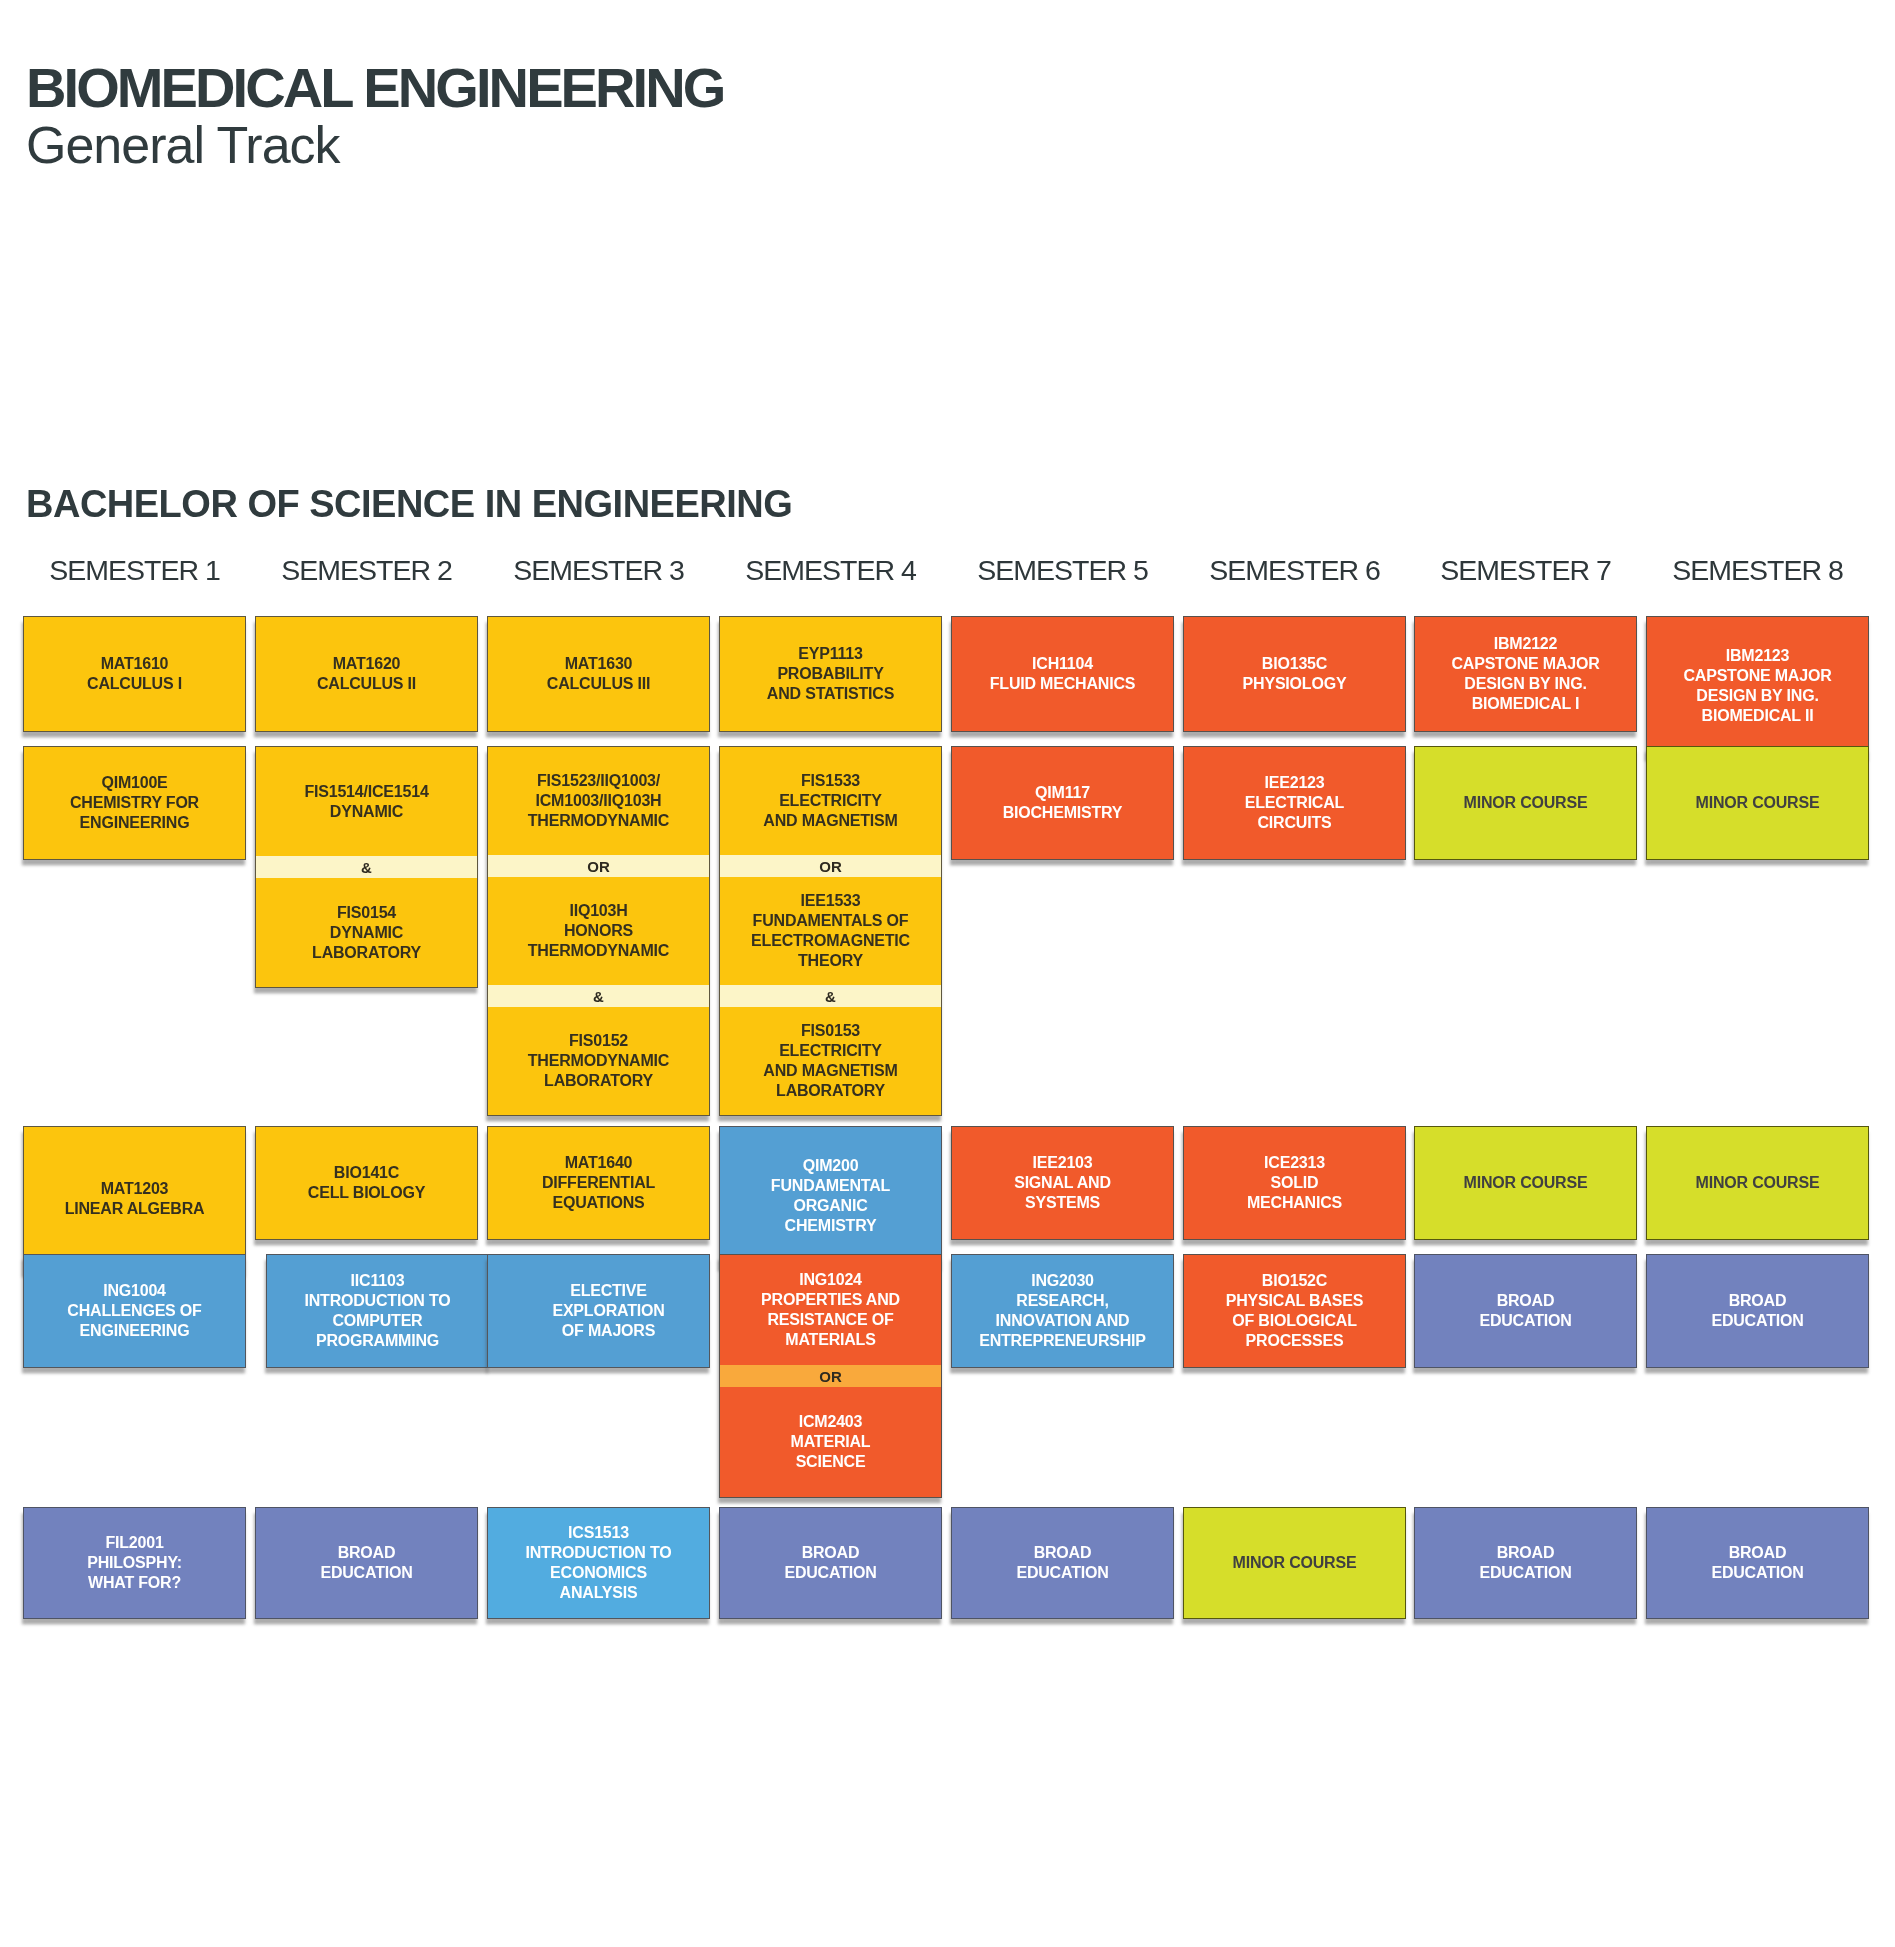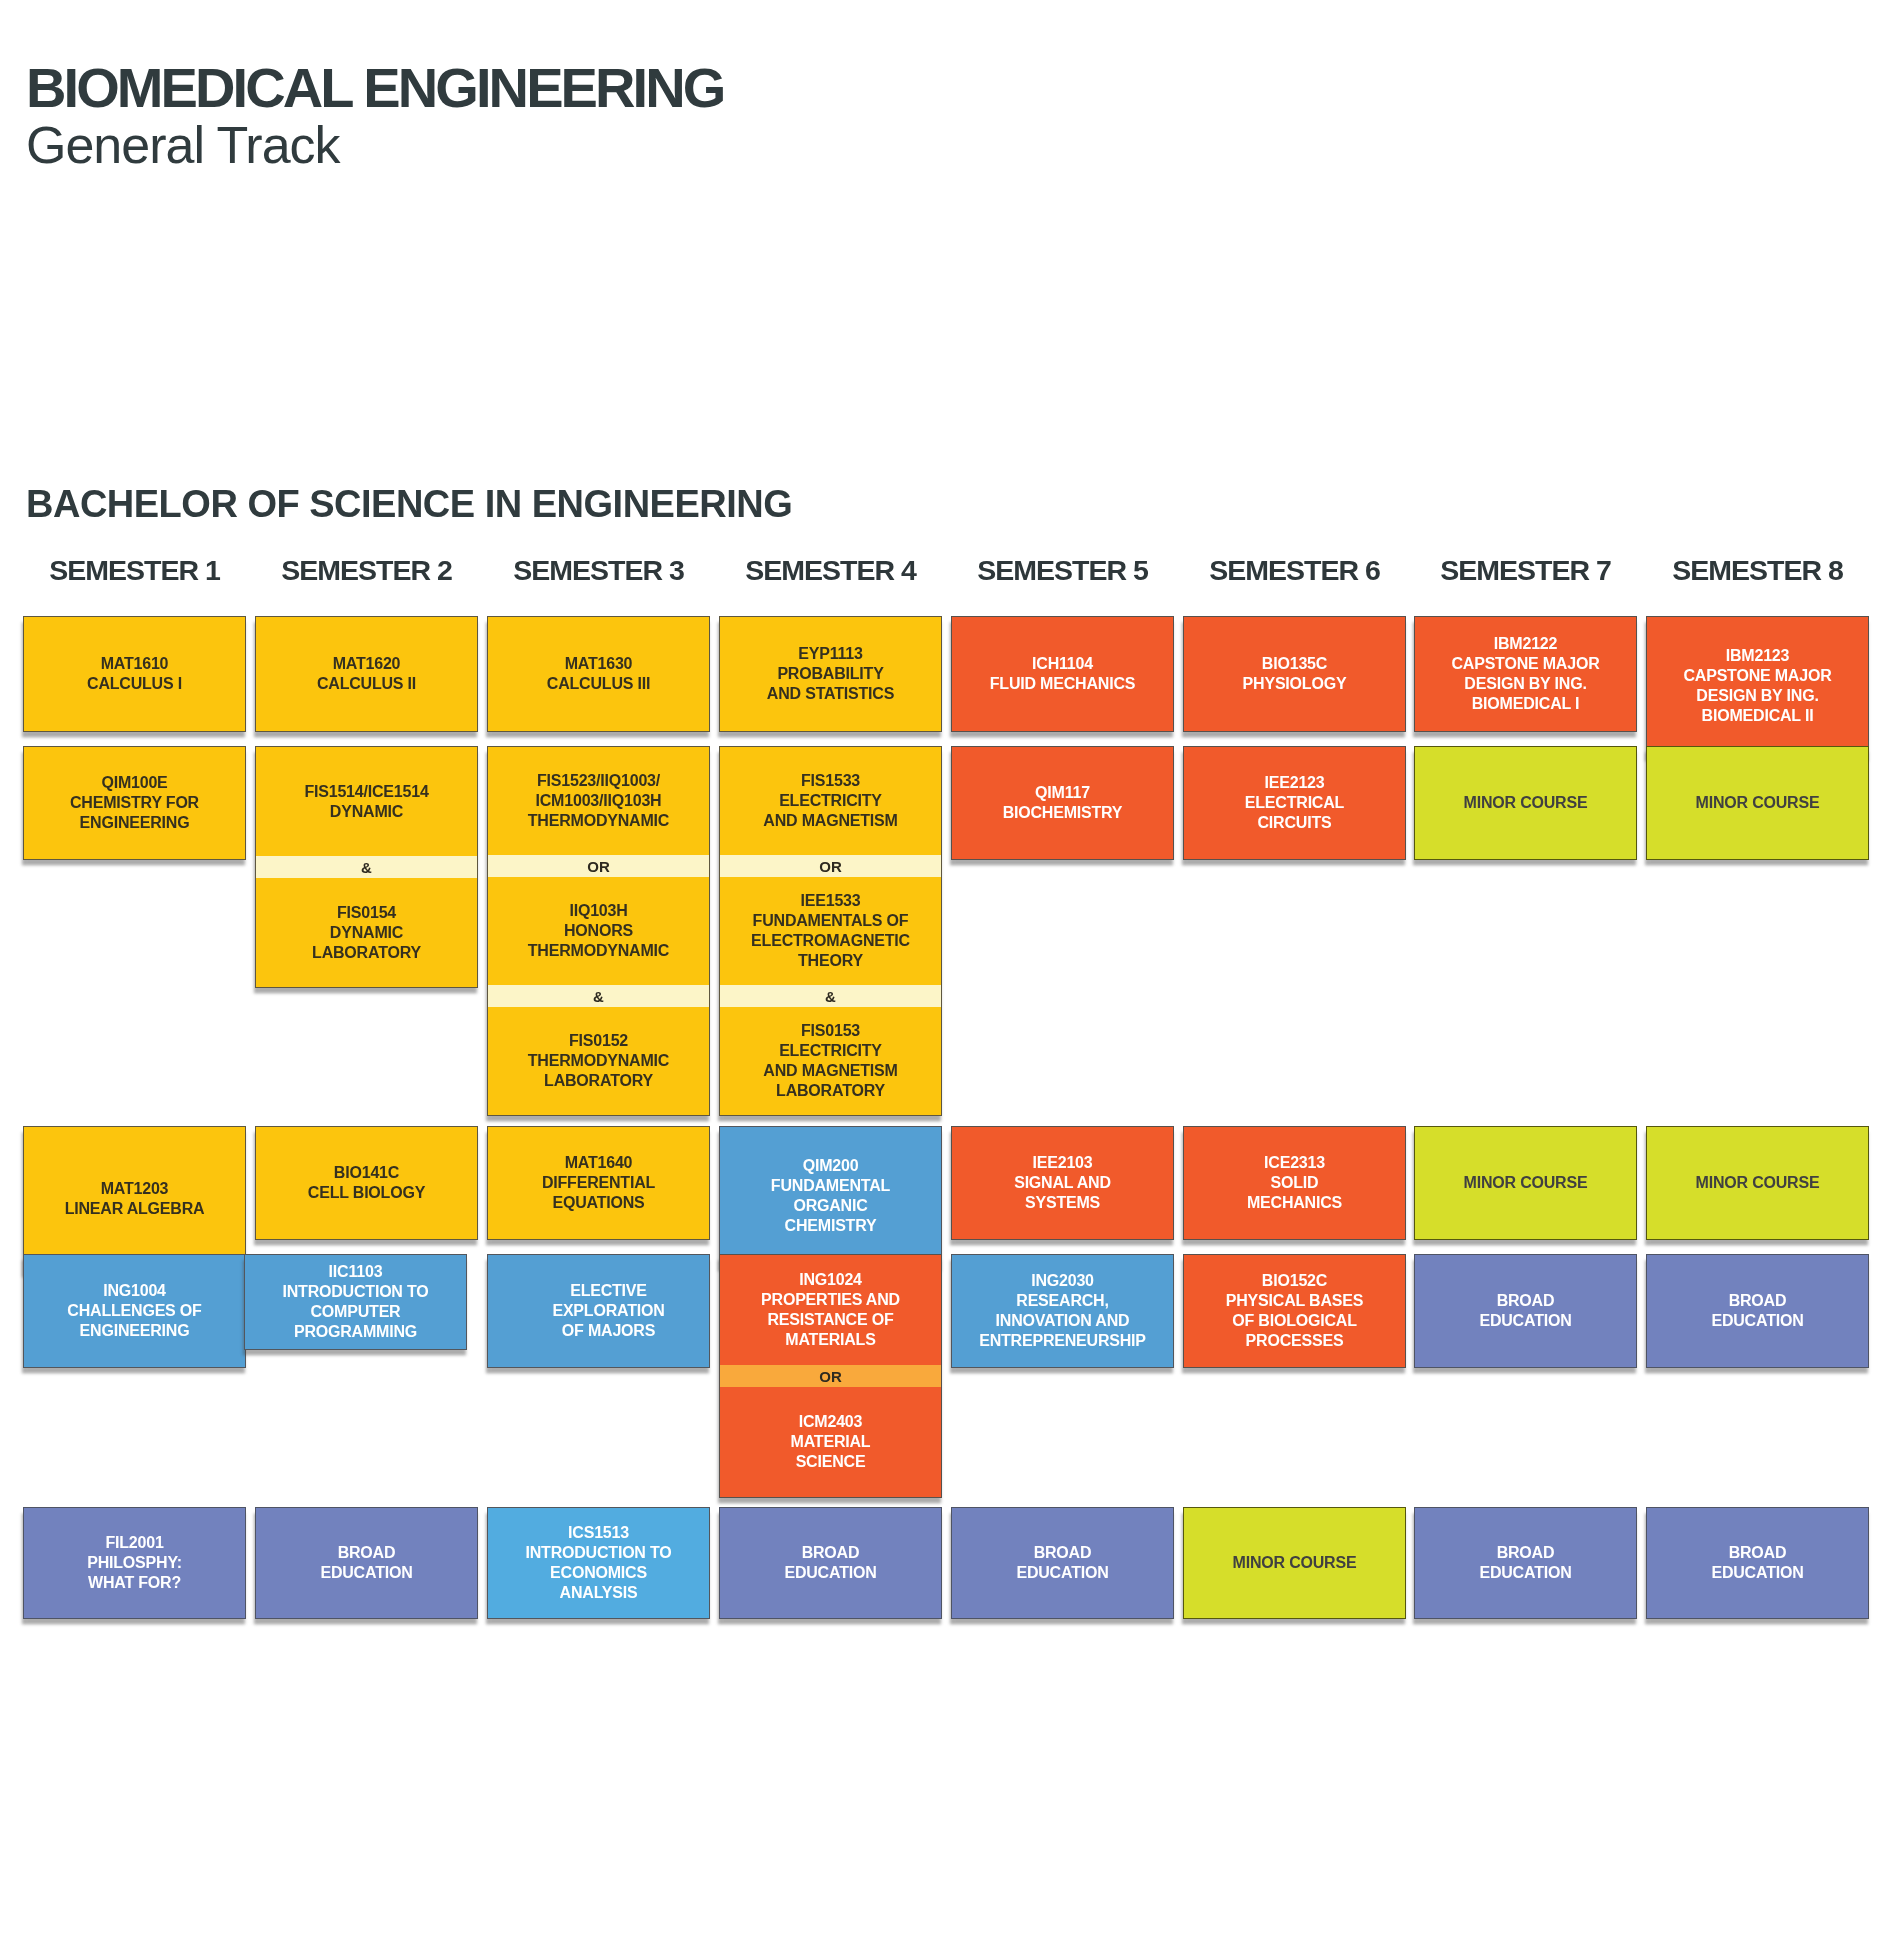--- a/index.html
+++ b/index.html
@@ -11,21 +11,21 @@
   .title-block { position:absolute; left:26px; top:59px; color:#303B3E; }
   .t1 { font-size:65px; font-weight:700; letter-spacing:-1.9px; line-height:1.05; }
   .t2 { font-size:56px; font-weight:800; letter-spacing:-2.9px; line-height:1.02; }
   .t3 { font-size:52px; font-weight:400; letter-spacing:-1px; line-height:1.15; }
   .section-title {
     position:absolute; left:26px; top:483px; color:#303B3E;
     font-size:38px; font-weight:700; letter-spacing:-0.5px;
   }
   .sem-label {
     position:absolute; top:554px; width:223px; text-align:center;
-    color:#2E373A; font-size:28.5px; font-weight:700; letter-spacing:-1px; white-space:nowrap;
+    color:#2E373A; font-size:28.5px; font-weight:400; letter-spacing:-1px; white-space:nowrap;
   }
   
   .box {
     position:absolute; width:223px; box-sizing:border-box;
     border:1.9px solid #4C4B45;
     box-shadow:-1px 5.7px 2.9px rgba(70,70,70,0.45);
     display:flex; flex-direction:column;
   }
   .seg {
     flex:1; display:flex; flex-direction:column; align-items:center;
@@ -108,21 +108,21 @@
           <div class="ln">DYNAMIC</div>
           <div class="ln">LABORATORY</div>
         </div>
       </div>
       <div class="box yellow" style="left: 255px; top: 1126px; height: 114px;">
         <div class="seg">
           <div class="ln">BIO141C</div>
           <div class="ln">CELL BIOLOGY</div>
         </div>
       </div>
-      <div class="box blue" style="left: 244px; top: 1254px; height: 96px;">
+      <div class="box blue" style="left: 266px; top: 1254px; height: 114px;">
         <div class="seg">
           <div class="ln">IIC1103</div>
           <div class="ln">INTRODUCTION TO</div>
           <div class="ln">COMPUTER</div>
           <div class="ln">PROGRAMMING</div>
         </div>
       </div>
       <div class="box purple" style="left: 255px; top: 1507px; height: 112px;">
         <div class="seg">
           <div class="ln">BROAD</div>

